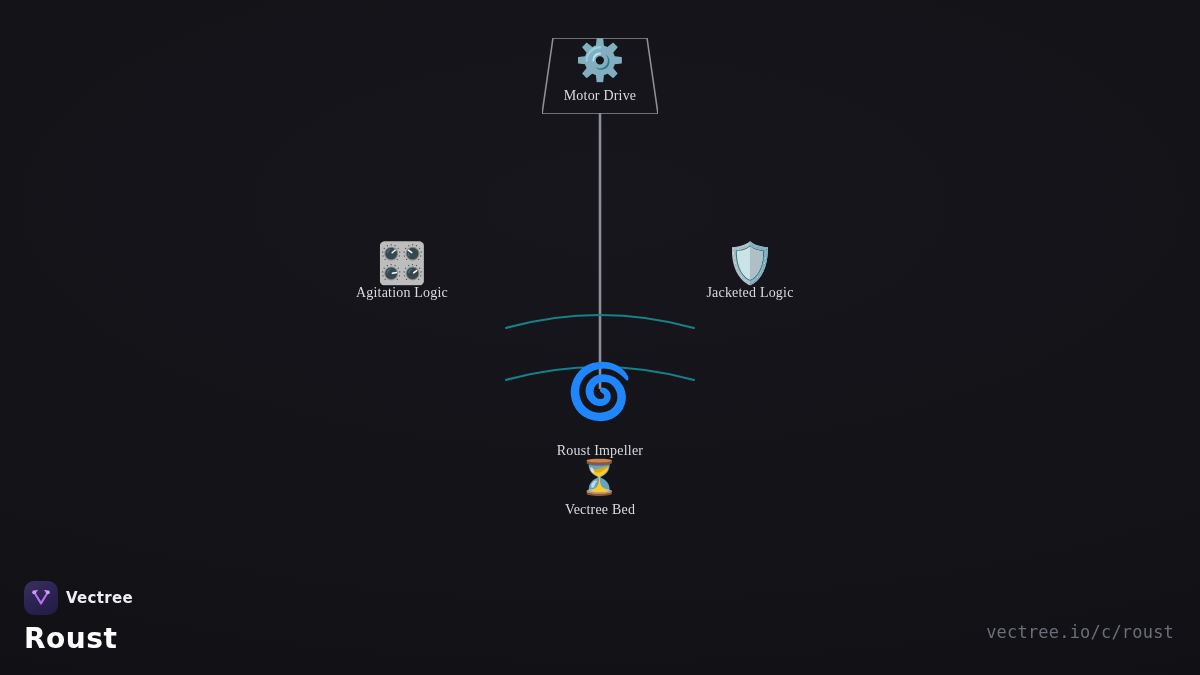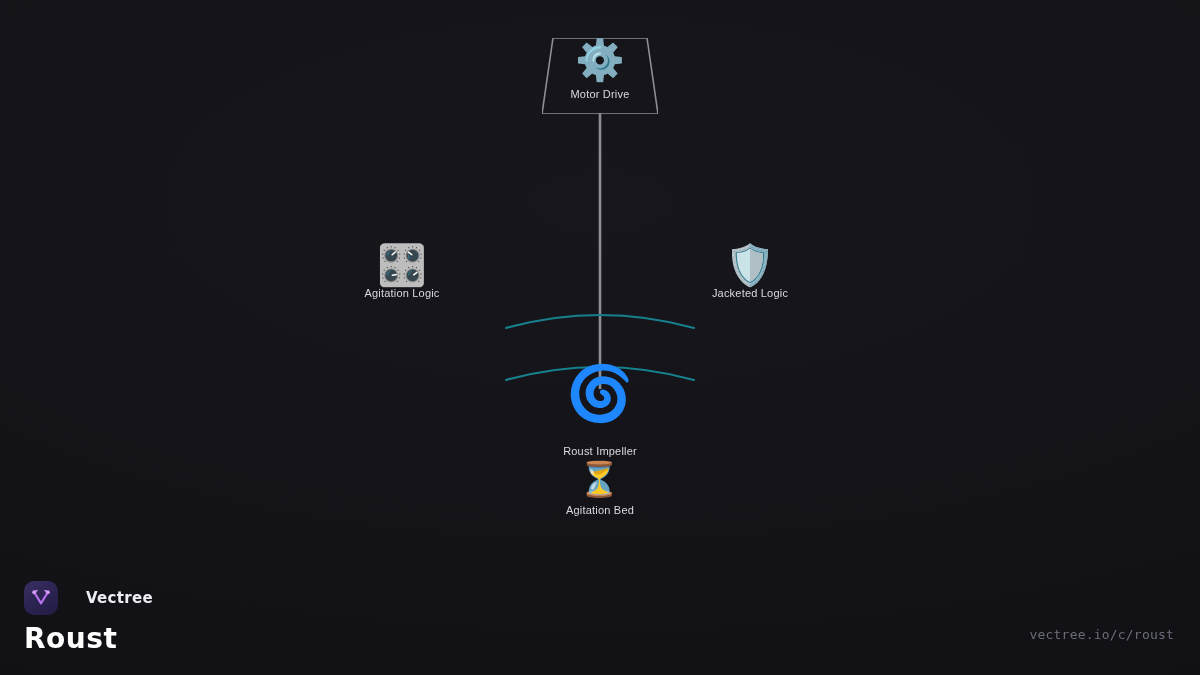--- a/index.html
+++ b/index.html
@@ -33,22 +33,22 @@
     transform:translate(-50%,-50%);
     white-space:nowrap;
   }
   .node-glyph {
     font-family:"DejaVu Sans","Liberation Sans",sans-serif;
     line-height:1;
     display:block;
     text-align:center;
   }
   .node-label {
-    font-family:Liberation Sans, sans-serif;
-    font-size:11px;
+    font-family:Liberation Serif, serif;
+    font-size:14px;
     letter-spacing:0.2px;
     color:#d9dbe1;
     text-align:center;
   }
 
   
   .node-trapezoid {
     width:116px;
     height:76px;
     position:relative;
@@ -79,21 +79,21 @@
     position:absolute;
     left:24px;
     bottom:22px;
     display:flex;
     flex-direction:column;
     gap:10px;
   }
   #brand-row {
     display:flex;
     align-items:center;
-    gap:28px;
+    gap:8px;
     justify-content:space-between;
   }
   #brand-logo {
     width:34px; height:34px;
     border-radius:10px;
     background:linear-gradient(150deg,#3a2f63 0%,#2a2250 55%,#241c44 100%);
     display:flex; align-items:center; justify-content:center;
     flex:0 0 auto;
   }
   #brand-name {
@@ -109,21 +109,21 @@
     font-weight:bold;
     color:#ffffff;
     letter-spacing:0.5px;
     line-height:1;
   }
   #site-url {
     position:absolute;
     right:26px;
     bottom:33px;
     font-family:"DejaVu Sans Mono","Liberation Mono",monospace;
-    font-size:13px;
+    font-size:17px;
     color:#6b6e78;
     letter-spacing:0.2px;
   }
 </style>
 </head>
 <body>
 
 <div id="diagram-canvas">
 
   <svg id="edge-layer" viewBox="0 0 1200 675" xmlns="http://www.w3.org/2000/svg">
@@ -153,21 +153,21 @@
     <span class="node-label">Jacketed Logic</span>
   </div>
 
   <div class="node node-hero" style="left:600px; top:412px;">
     <span class="node-glyph">🌀</span>
     <span class="node-label">Roust Impeller</span>
   </div>
 
   <div class="node node-small" style="left:600px; top:489px;">
     <span class="node-glyph">⏳</span>
-    <span class="node-label">Agitation Bed</span>
+    <span class="node-label">Vectree Bed</span>
   </div>
 
 </div>
 
 <div id="branding">
   <div id="brand-row">
     <span id="brand-logo">
       <svg width="22" height="22" viewBox="0 0 22 22" xmlns="http://www.w3.org/2000/svg">
         <path d="M4.2 5.2 L11 16.4 L17.8 5.2" fill="none" stroke="#b871ee" stroke-width="2.1" stroke-linecap="round" stroke-linejoin="round"></path>
         <circle cx="4.2" cy="5.2" r="2.0" fill="#d49bf7"></circle>

